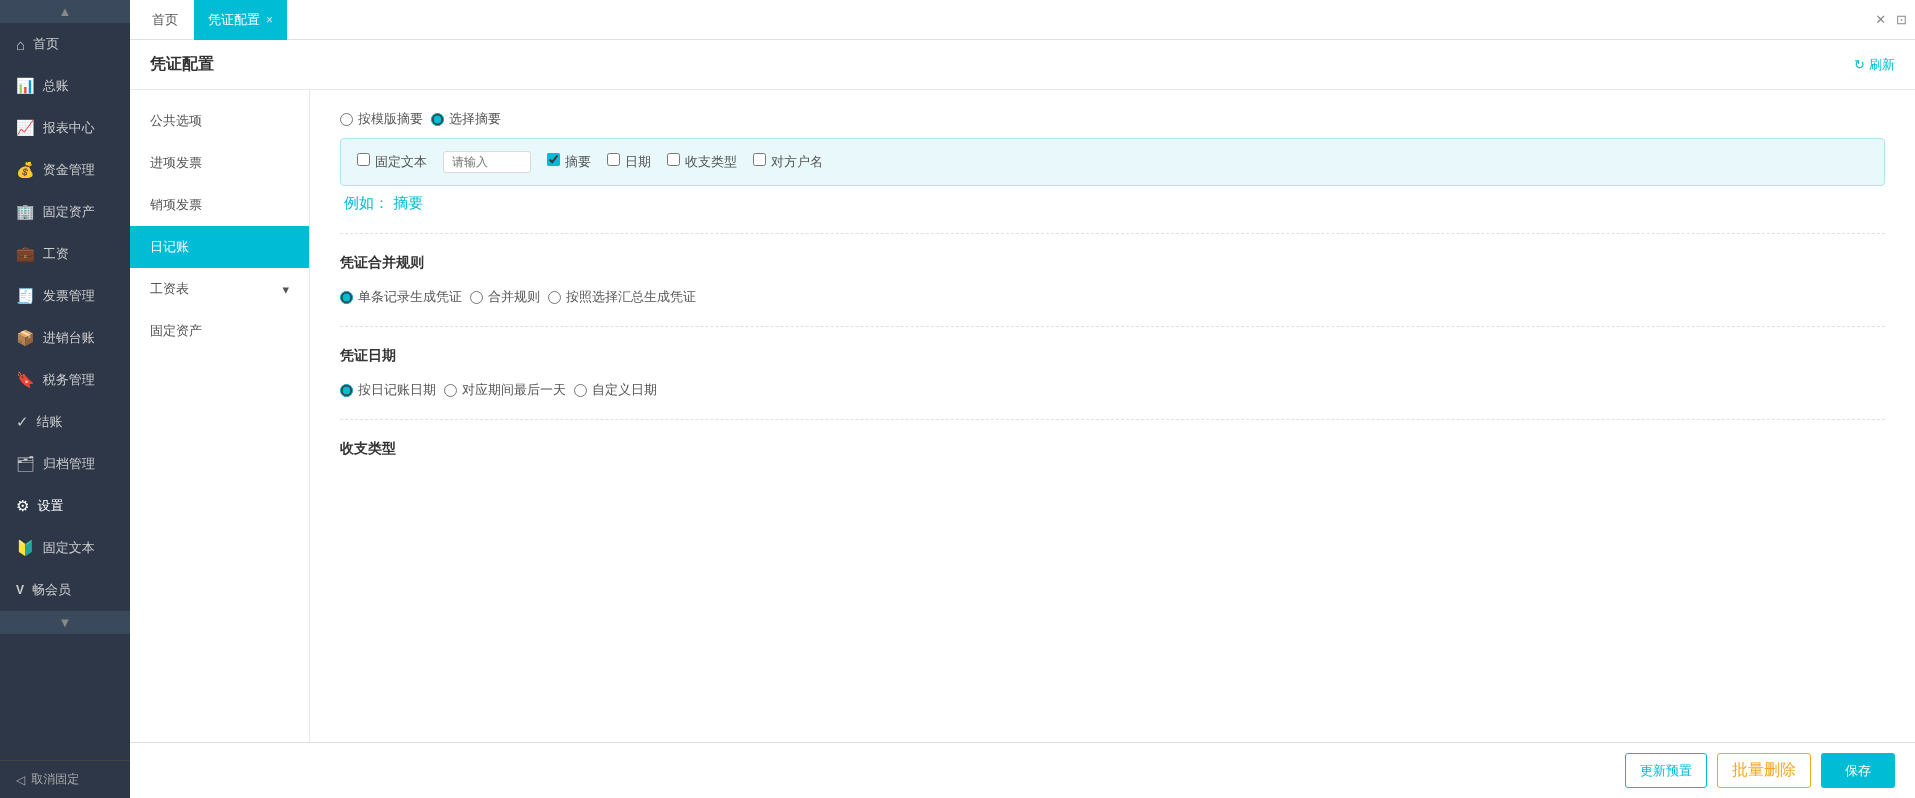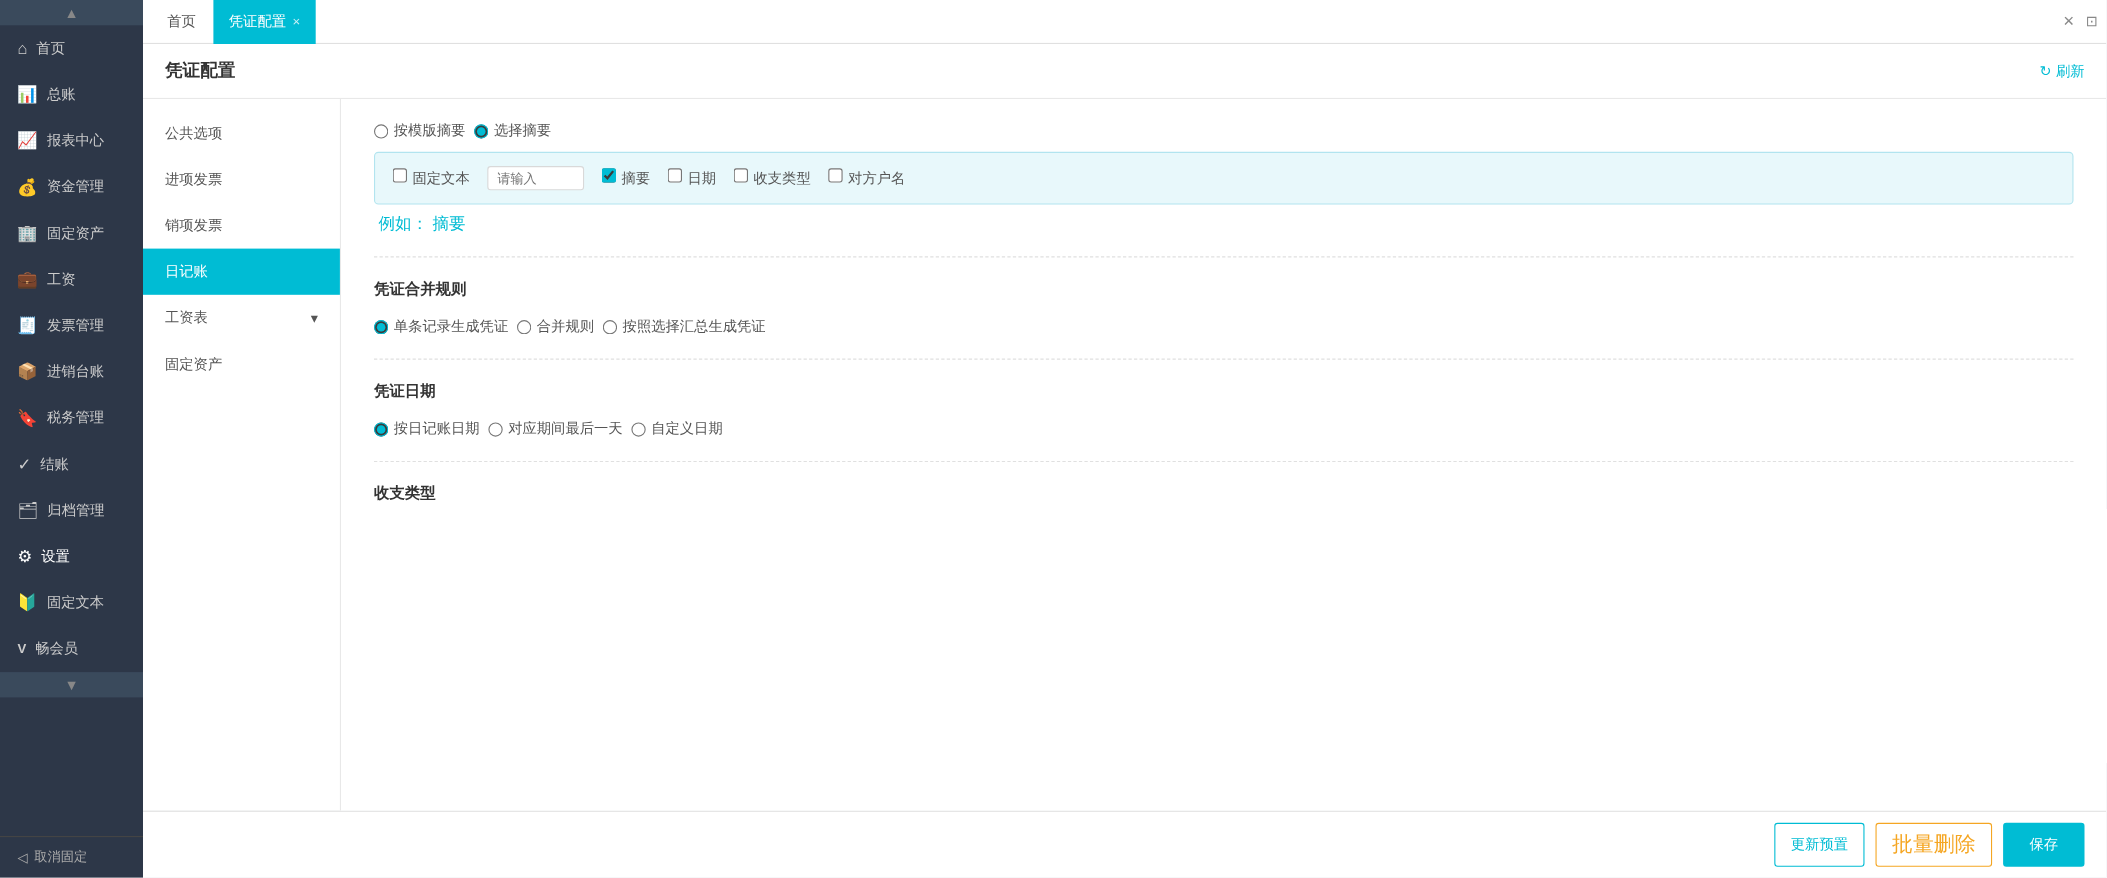--- a/index.html
+++ b/index.html
@@ -236,21 +236,21 @@
       cursor: pointer;
       font-size: 13px;
     }
     .btn-outline-danger {
       border: 1px solid #f5a623;
       background: #fff;
       color: #f5a623;
       padding: 6px 14px;
       border-radius: 3px;
       cursor: pointer;
-      font-size: 19px;
+      font-size: 16px;
     }
     .btn-primary {
       background: #00bcd4;
       color: #fff;
       border: none;
       padding: 8px 24px;
       border-radius: 3px;
       cursor: pointer;
       font-size: 13px;
     }

